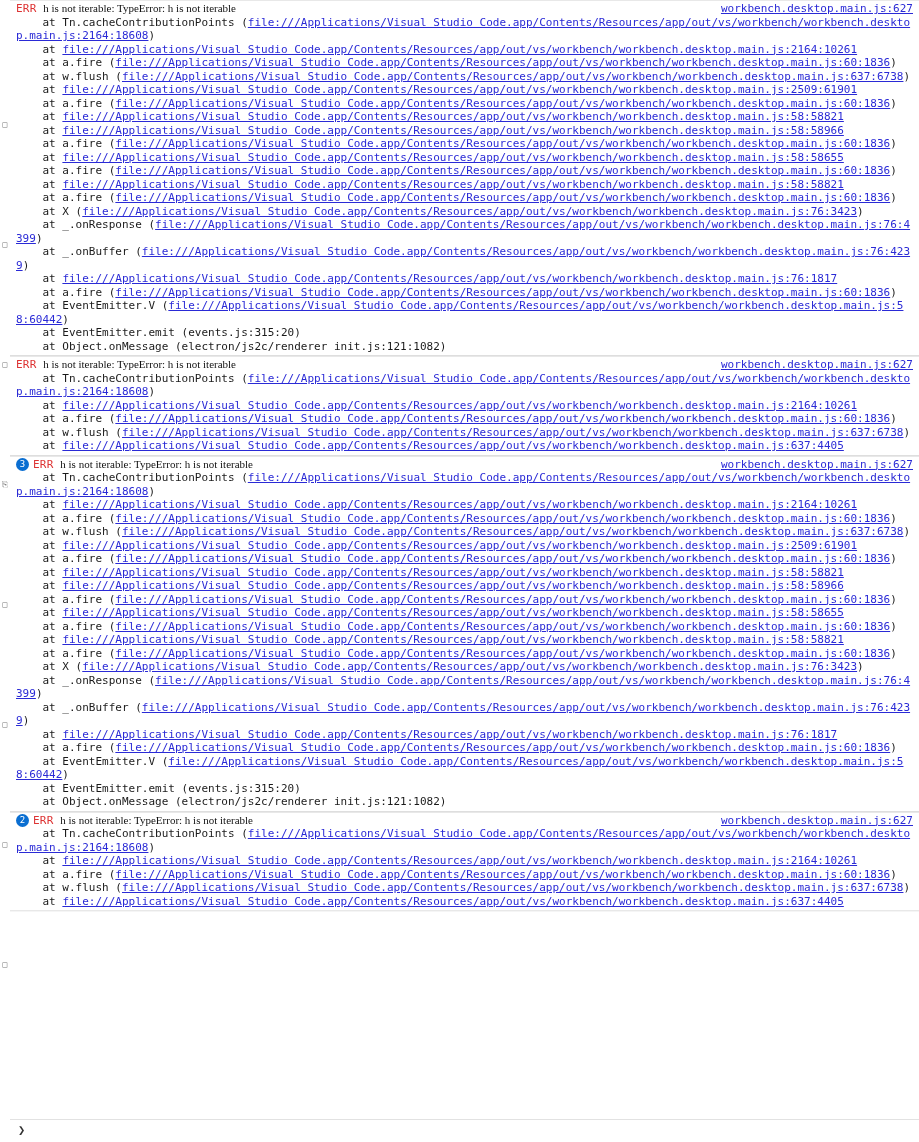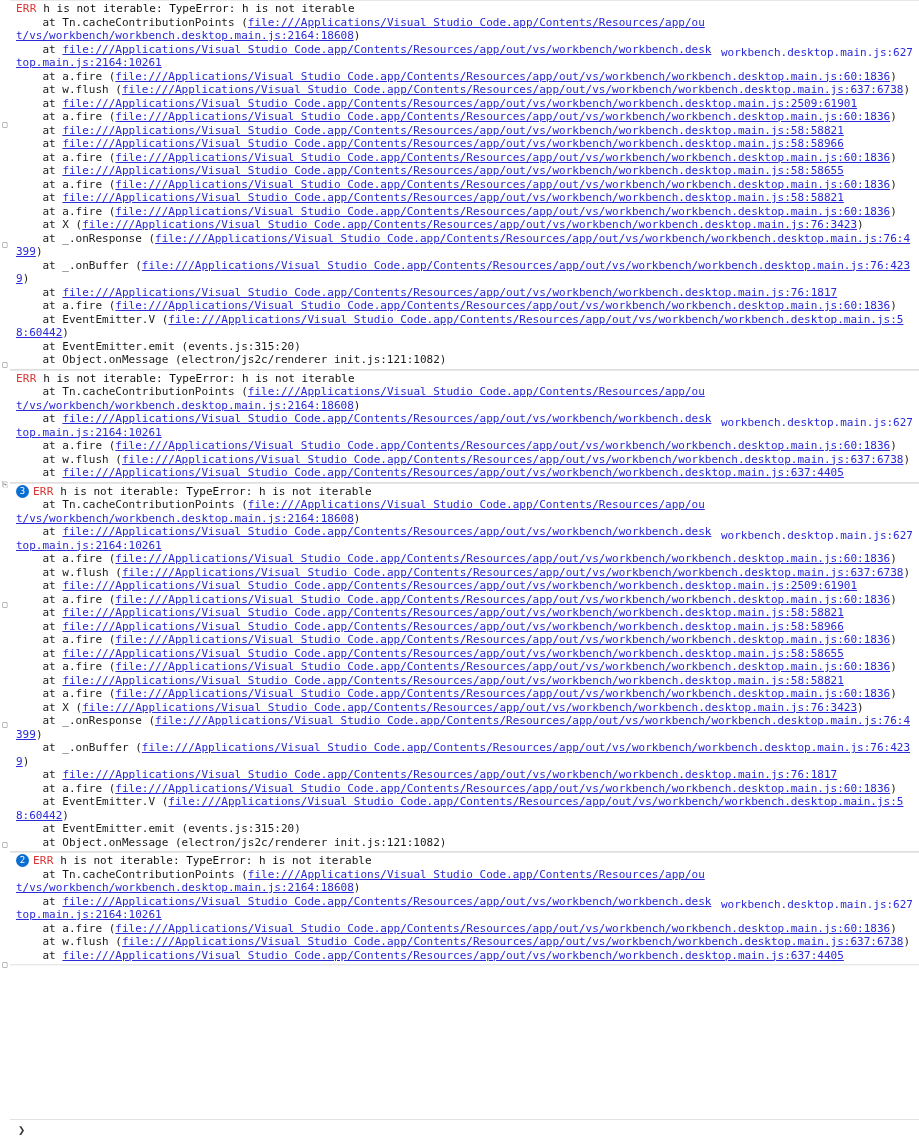--- a/index.html
+++ b/index.html
@@ -57,26 +57,26 @@
   .badge{
     display:inline-block;
     min-width:13px;height:13px;line-height:13px;
     border-radius:50%;
     background:#0a6ed1;color:#fff;
     font-size:9px;text-align:center;
     margin-right:4px;
     vertical-align:text-top;
   }
   .err{color:#d33;font-weight:normal;letter-spacing:0.2px;}
-  .msg{color:#111;}
+  .msg{color:#111;font-family:Liberation Serif, serif;}
   .src{
     float:right;
     color:#2a2ad6;
+    text-decoration:underline;
     padding-left:8px;
-    margin-top:44px;
   }
   .lnk{color:#2a2ad6;text-decoration:underline;}
   .plain{color:#1a1a1a;}
 
   .arrow-row{
     position:absolute;left:10px;bottom:0;right:0;height:22px;
     border-top:1px solid #e2e2e2;
     background:#fff;
   }
   .arrow{

